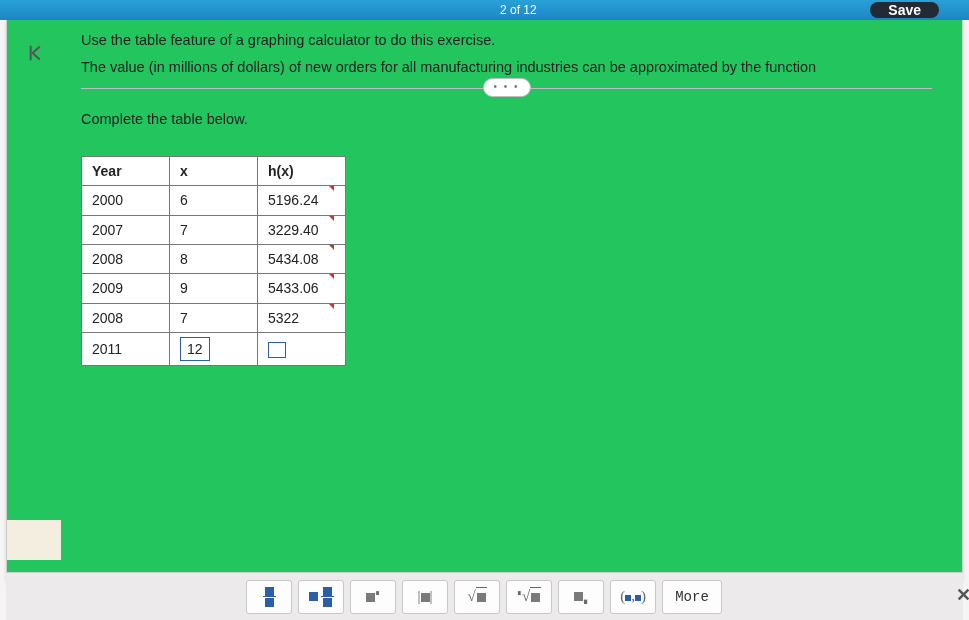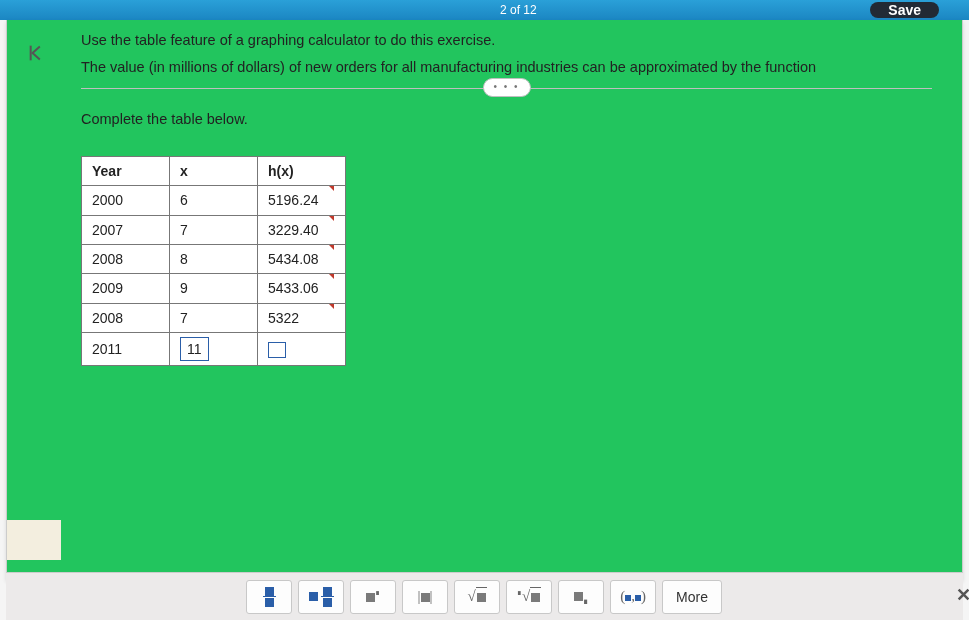--- a/index.html
+++ b/index.html
@@ -142,21 +142,21 @@
     height: 34px;
     display: flex;
     align-items: center;
     justify-content: center;
     font-size: 15px;
     color: #2a5ea8;
     cursor: pointer;
     font-family: "Times New Roman", serif;
   }
   .tool-btn.gray { color: #666; }
-  .tool-btn.more { width: 60px; color: #333; font-family: Liberation Sans, sans-serif; font-size: 14px;}
+  .tool-btn.more { width: 60px; color: #333; font-family: Liberation Mono, monospace; font-size: 14px;}
   .frac {
     display: inline-flex;
     flex-direction: column;
     align-items: center;
     font-size: 10px;
     line-height: 1;
   }
   .frac .top { border-bottom: 1.5px solid #2a5ea8; padding: 0 2px;}
   .frac .bot { padding: 0 2px;}
   .square { display:inline-block; width:9px; height:9px; background:#7a7a7a; vertical-align:middle;}
@@ -230,21 +230,21 @@
         <td>9</td>
         <td><span class="filled-cell">5433.06</span></td>
       </tr>
       <tr>
         <td>2008</td>
         <td>7</td>
         <td><span class="filled-cell">5322</span></td>
       </tr>
       <tr>
         <td>2011</td>
-        <td><span class="x-current">11</span></td>
+        <td><span class="x-current">12</span></td>
         <td><span class="hx-current"></span></td>
       </tr>
     </tbody>
       </table>
   </div>
 
   <div class="left-gutter"></div>
 </div>
 
 <div class="toolbar">

